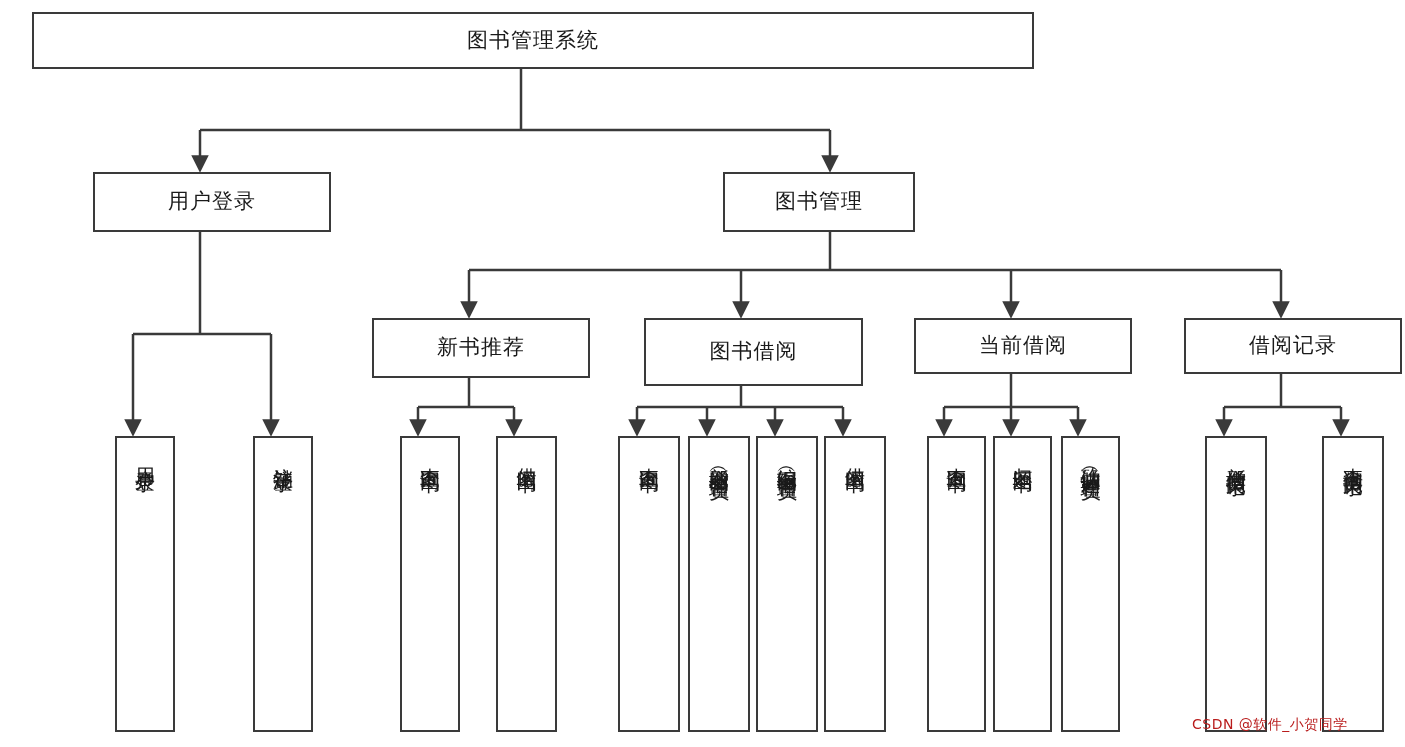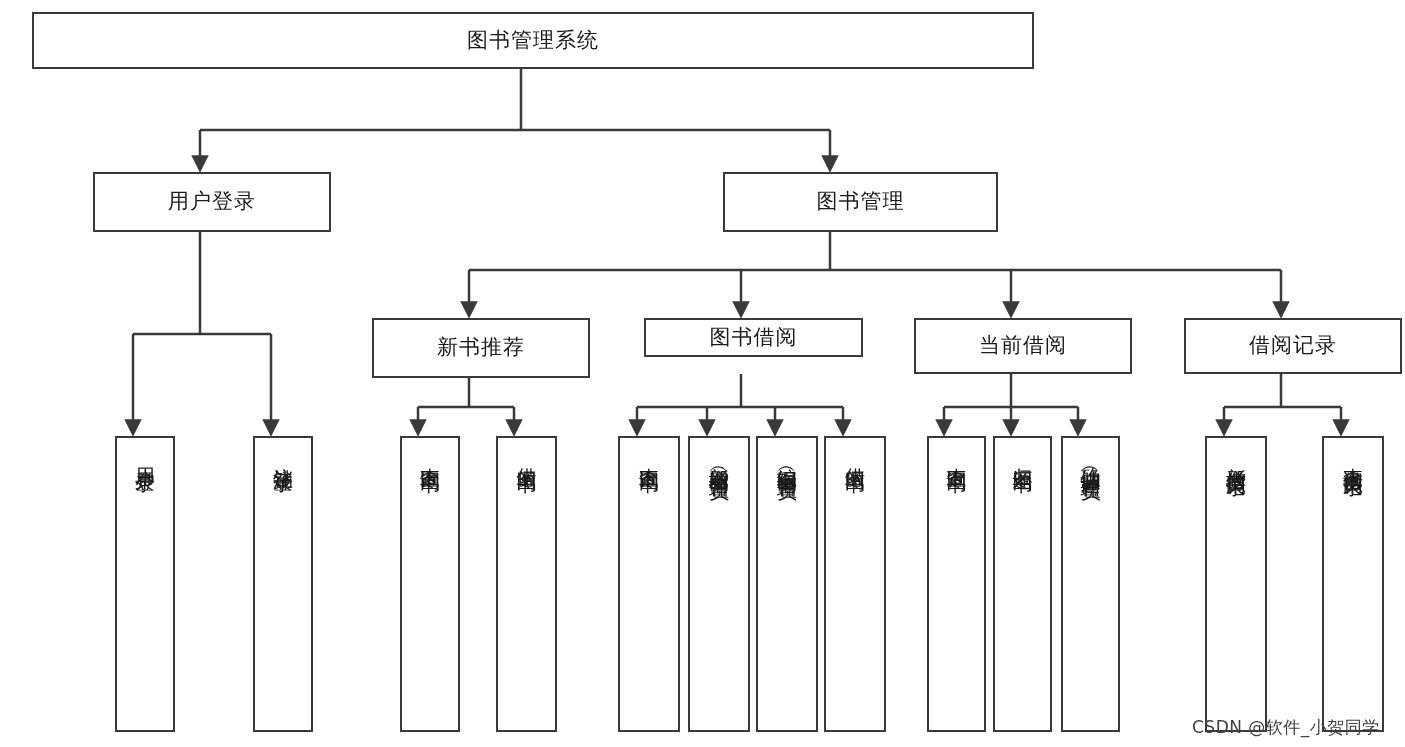--- a/index.html
+++ b/index.html
@@ -56,22 +56,22 @@
     font-size: 20px;
     line-height: 1.45;
     letter-spacing: 2px;
     white-space: nowrap;
   }
   .node-root .label {
     font-size: 22px;
   }
   .watermark {
     position: absolute;
-    font-size: 17px;
-    color: #404040;
+    font-size: 14px;
+    color: #b91c1c;
     white-space: nowrap;
     letter-spacing: 0.5px;
   }
 </style>
 </head>
 <body>
 
 <div id="canvas">
 
   <svg class="wires" viewBox="0 0 1405 747" xmlns="http://www.w3.org/2000/svg">
@@ -125,28 +125,28 @@
     </g>
   </svg>
 
   <div class="node h node-root" style="left:20px; top:12px; width:1002px; height:57px;">
     <span class="label">图书管理系统</span>
   </div>
 
   <div class="node h" style="left:81px; top:172px; width:238px; height:60px;">
     <span class="label">用户登录</span>
   </div>
-  <div class="node h" style="left:711px; top:172px; width:275px; height:60px;">
+  <div class="node h" style="left:711px; top:172px; width:192px; height:60px;">
     <span class="label">图书管理</span>
   </div>
 
   <div class="node h" style="left:360px; top:318px; width:218px; height:60px;">
     <span class="label">新书推荐</span>
   </div>
-  <div class="node h" style="left:632px; top:318px; width:219px; height:39px;">
+  <div class="node h" style="left:632px; top:318px; width:219px; height:68px;">
     <span class="label">图书借阅</span>
   </div>
   <div class="node h" style="left:902px; top:318px; width:218px; height:56px;">
     <span class="label">当前借阅</span>
   </div>
   <div class="node h" style="left:1172px; top:318px; width:218px; height:56px;">
     <span class="label">借阅记录</span>
   </div>
 
   <div class="node v" style="left:103px; top:436px; width:60px; height:296px;">

